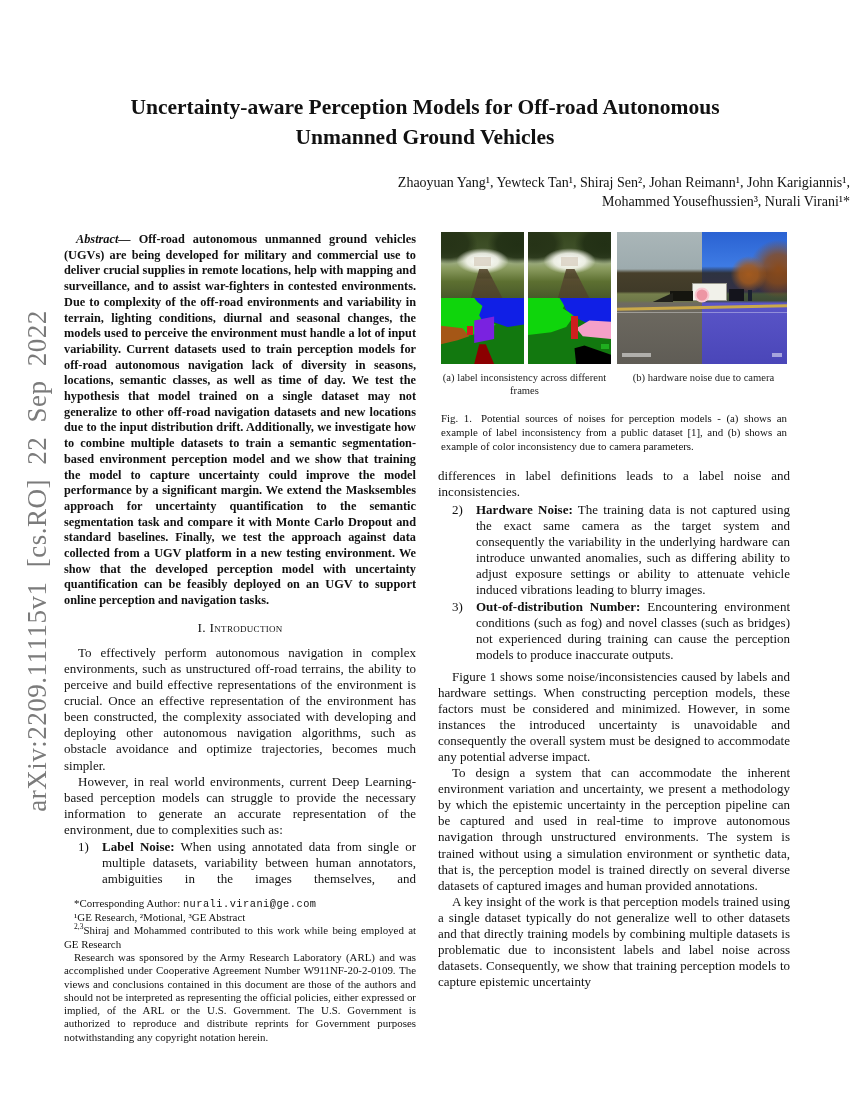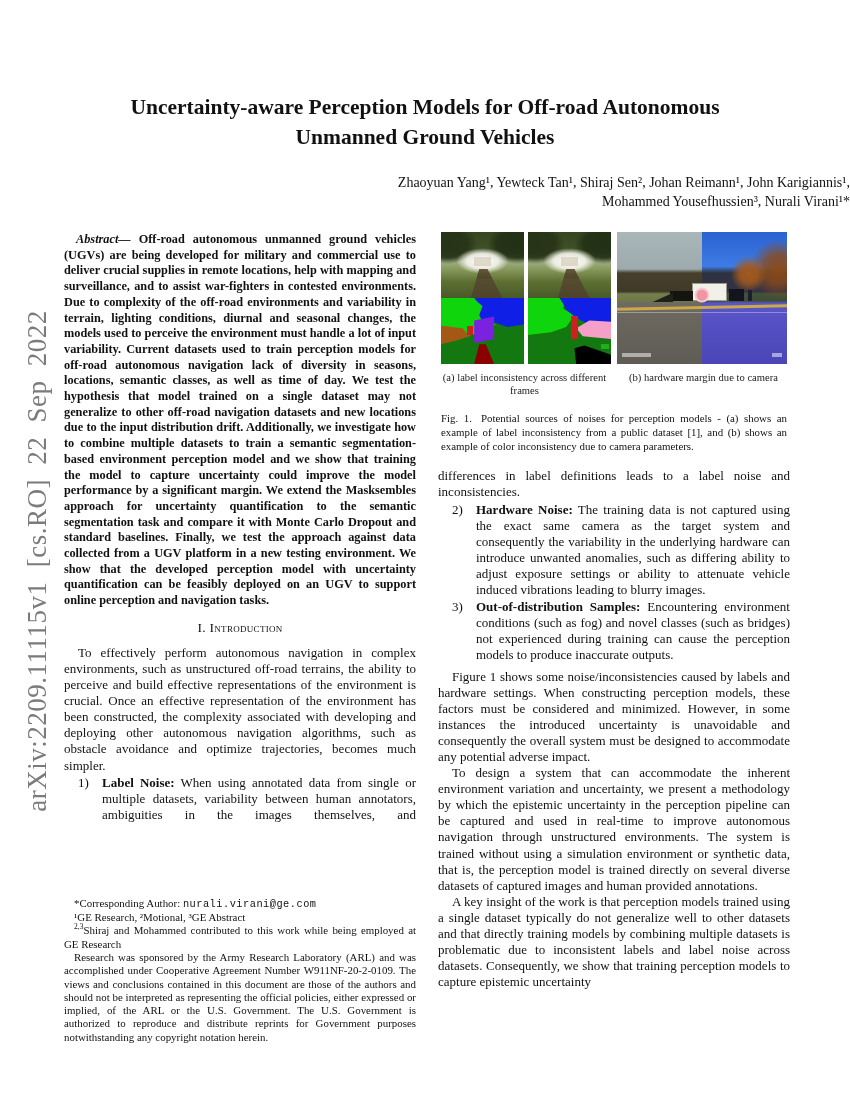--- a/index.html
+++ b/index.html
@@ -131,20 +131,21 @@
   <div class="columns">
 
     <div class="col">
       <div class="abstract">
         <span class="ab-label">Abstract—</span><span> Off-road autonomous unmanned ground vehicles (UGVs) are being developed for military and commercial use to deliver crucial supplies in remote locations, help with mapping and surveillance, and to assist war-fighters in contested environments. Due to complexity of the off-road environments and variability in terrain, lighting conditions, diurnal and seasonal changes, the models used to perceive the environment must handle a lot of input variability. Current datasets used to train perception models for off-road autonomous navigation lack of diversity in seasons, locations, semantic classes, as well as time of day. We test the hypothesis that model trained on a single dataset may not generalize to other off-road navigation datasets and new locations due to the input distribution drift. Additionally, we investigate how to combine multiple datasets to train a semantic segmentation-based environment perception model and we show that training the model to capture uncertainty could improve the model performance by a significant margin. We extend the Masksembles approach for uncertainty quantification to the semantic segmentation task and compare it with Monte Carlo Dropout and standard baselines. Finally, we test the approach against data collected from a UGV platform in a new testing environment. We show that the developed perception model with uncertainty quantification can be feasibly deployed on an UGV to support online perception and navigation tasks.</span>
       </div>
 
       <div class="sec-heading">I. Introduction</div>
 
       <p class="para">To effectively perform autonomous navigation in complex environments, such as unstructured off-road terrains, the ability to perceive and build effective representations of the environment is crucial. Once an effective representation of the environment has been constructed, the complexity associated with developing and deploying other autonomous navigation algorithms, such as obstacle avoidance and optimize trajectories, becomes much simpler.</p>
+      <p class="para">However, in real world environments, current Deep Learning-based perception models can struggle to provide the necessary information to generate an accurate representation of the environment, due to complexities such as:</p>
 
       <div class="li truncated">
         <span class="num">1)</span><b>Label Noise:</b><span> When using annotated data from single or multiple datasets, variability between human annotators, ambiguities in the images themselves, and</span>
       </div>
 
       <div class="footnotes">
         <p><span>*Corresponding Author: </span><span class="email">nurali.virani@ge.com</span></p>
         <p>¹GE Research, ²Motional, ³GE Abstract</p>
         <p><sup>2,3</sup><span>Shiraj and Mohammed contributed to this work while being employed at GE Research</span></p>
         <p>Research was sponsored by the Army Research Laboratory (ARL) and was accomplished under Cooperative Agreement Number W911NF-20-2-0109. The views and conclusions contained in this document are those of the authors and should not be interpreted as representing the official policies, either expressed or implied, of the ARL or the U.S. Government. The U.S. Government is authorized to reproduce and distribute reprints for Government purposes notwithstanding any copyright notation herein.</p>
@@ -192,36 +193,36 @@
               <div class="b-fig"></div>
               <div class="b-circle"></div>
               <div class="b-wm-l"></div>
               <div class="b-wm-r"></div>
             </div>
           </div>
         </div>
 
         <div class="subcaps">
           <div class="subcap">(a) label inconsistency across different frames</div>
-          <div class="subcap">(b) hardware margin due to camera</div>
+          <div class="subcap">(b) hardware noise due to camera</div>
         </div>
 
         <div class="figcaption">
           <span class="figlabel">Fig. 1.</span><span>Potential sources of noises for perception models - (a) shows an example of label inconsistency from a public dataset [1], and (b) shows an example of color inconsistency due to camera parameters.</span>
         </div>
       </div>
 
       <div class="cont">differences in label definitions leads to a label noise and inconsistencies.</div>
 
       <div class="li">
         <span class="num">2)</span><b>Hardware Noise:</b><span> The training data is not captured using the exact same camera as the target system and consequently the variability in the underlying hardware can introduce unwanted anomalies, such as differing ability to adjust exposure settings or ability to attenuate vehicle induced vibrations leading to blurry images.</span>
       </div>
 
       <div class="li">
-        <span class="num">3)</span><b>Out-of-distribution Samples:</b><span> Encountering environment conditions (such as fog) and novel classes (such as bridges) not experienced during training can cause the perception models to produce inaccurate outputs.</span>
+        <span class="num">3)</span><b>Out-of-distribution Number:</b><span> Encountering environment conditions (such as fog) and novel classes (such as bridges) not experienced during training can cause the perception models to produce inaccurate outputs.</span>
       </div>
 
       <p class="para" style="margin-top:5px;">Figure 1 shows some noise/inconsistencies caused by labels and hardware settings. When constructing perception models, these factors must be considered and minimized. However, in some instances the introduced uncertainty is unavoidable and consequently the overall system must be designed to accommodate any potential adverse impact.</p>
       <p class="para">To design a system that can accommodate the inherent environment variation and uncertainty, we present a methodology by which the epistemic uncertainty in the perception pipeline can be captured and used in real-time to improve autonomous navigation through unstructured environments. The system is trained without using a simulation environment or synthetic data, that is, the perception model is trained directly on several diverse datasets of captured images and human provided annotations.</p>
       <p class="para">A key insight of the work is that perception models trained using a single dataset typically do not generalize well to other datasets and that directly training models by combining multiple datasets is problematic due to inconsistent labels and label noise across datasets. Consequently, we show that training perception models to capture epistemic uncertainty</p>
 
     </div>
   </div>
 </div>
 

